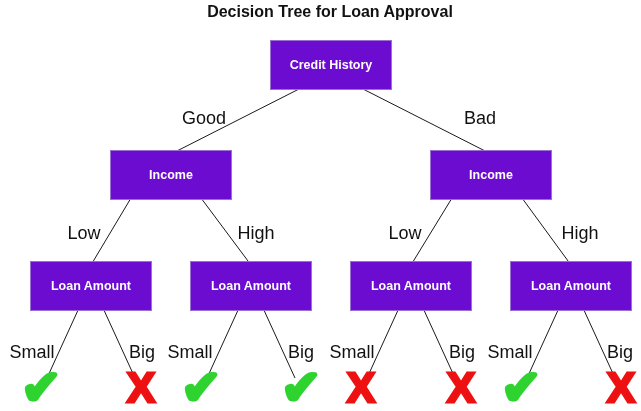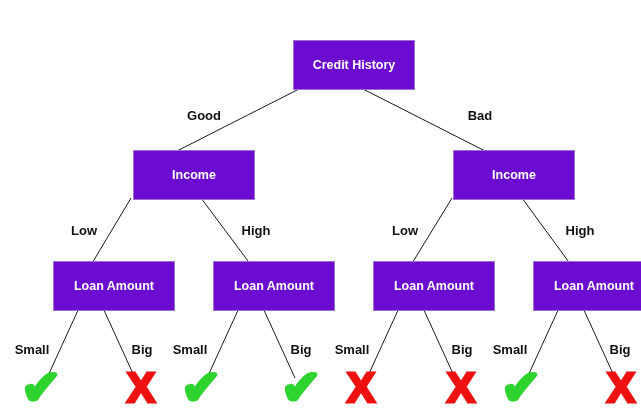--- a/index.html
+++ b/index.html
@@ -39,27 +39,26 @@
     background: #6D0CD1;
     border: 1px solid #9C6FD3;
     color: #ffffff;
     font-size: 12.5px;
     font-weight: bold;
     display: flex;
     align-items: center;
     justify-content: center;
     z-index: 2;
     white-space: nowrap;
-    margin-left: 23px;
   }
   .elabel {
     position: absolute;
     transform: translateX(-50%);
-    font-size: 13px;
-    font-weight: bold;
+    font-size: 18px;
+    font-weight: normal;
     color: #111111;
     white-space: nowrap;
     z-index: 3;
   }
   .leaf {
     position: absolute;
     transform: translateX(-50%);
     top: 366px;
     height: 44px;
     line-height: 44px;
@@ -97,20 +96,21 @@
     <line x1="79" y1="308" x2="47" y2="378"></line>
     <line x1="103" y1="308" x2="135" y2="378"></line>
     <line x1="239" y1="308" x2="207" y2="378"></line>
     <line x1="263" y1="308" x2="295" y2="378"></line>
     <line x1="399" y1="308" x2="367" y2="378"></line>
     <line x1="423" y1="308" x2="455" y2="378"></line>
     <line x1="559" y1="308" x2="527" y2="378"></line>
     <line x1="583" y1="308" x2="615" y2="378"></line>
   </svg>
 
+  <div class="title">Decision Tree for Loan Approval</div>
 
   <div class="node" style="left:270px; top:40px;">Credit History</div>
   <div class="node" style="left:110px; top:150px;">Income</div>
   <div class="node" style="left:430px; top:150px;">Income</div>
   <div class="node" style="left:30px;  top:261px;">Loan Amount</div>
   <div class="node" style="left:190px; top:261px;">Loan Amount</div>
   <div class="node" style="left:350px; top:261px;">Loan Amount</div>
   <div class="node" style="left:510px; top:261px;">Loan Amount</div>
 
   <div class="elabel" style="left:204px; top:108px;">Good</div>

